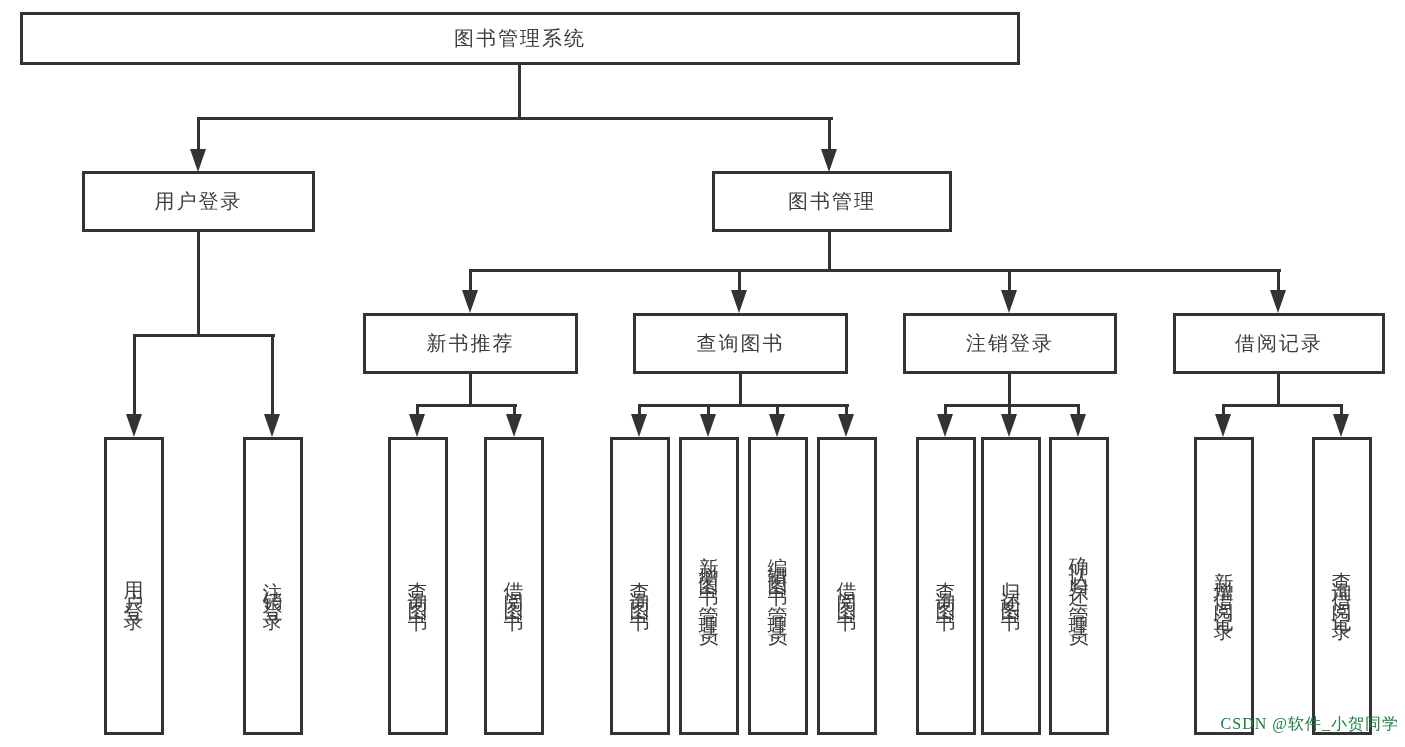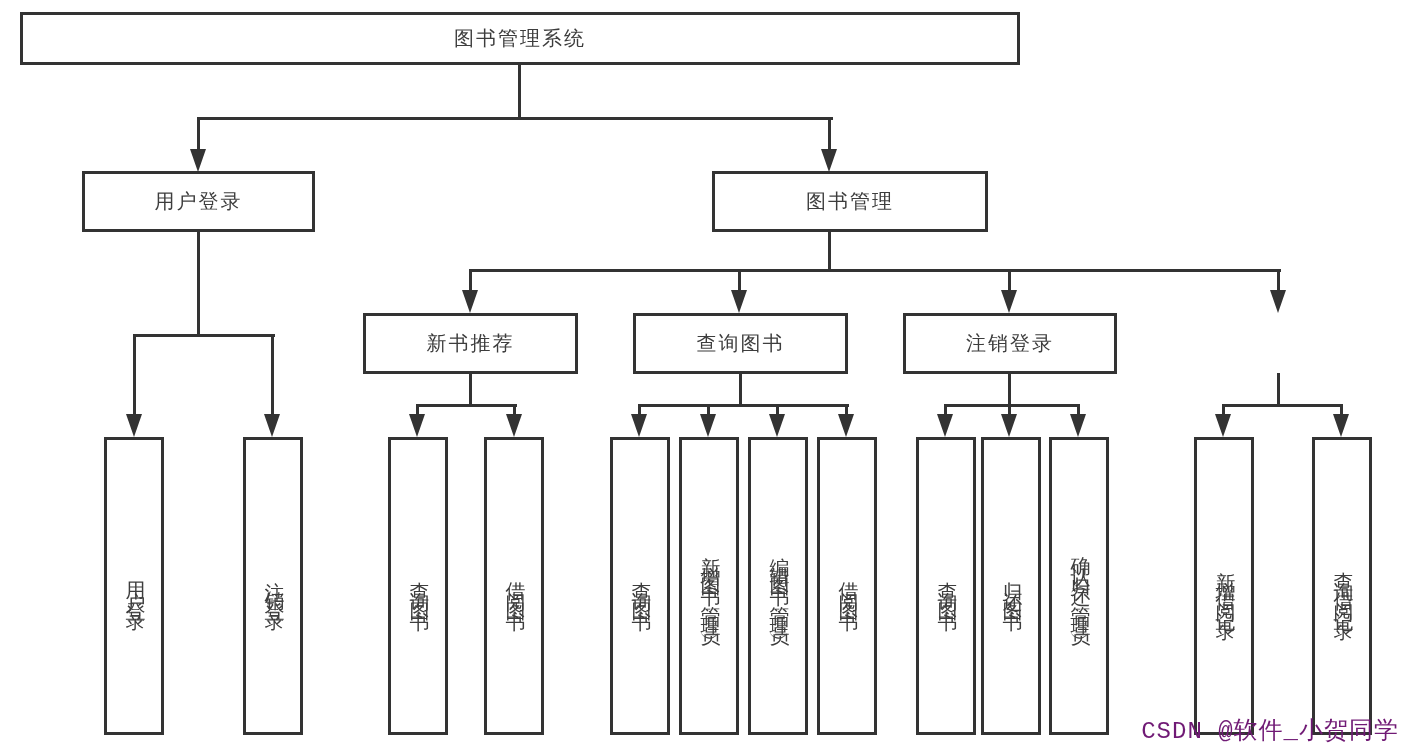--- a/index.html
+++ b/index.html
@@ -1,39 +1,39 @@
 <!DOCTYPE html>
 <html><head>
 <meta charset="utf-8">
 <style>
   html,body{margin:0;padding:0;background:#ffffff;}
   .canvas{
     position:relative;width:1405px;height:747px;background:#ffffff;
-    font-family:Liberation Mono, monospace;
+    font-family:Liberation Serif, serif;
     overflow:hidden;color:#3d3d3d;
   }
   .box{
     position:absolute;border:3px solid #333333;background:#ffffff;
     box-sizing:border-box;display:flex;align-items:center;justify-content:center;
   }
   .h-box{font-size:20px;letter-spacing:2px;}
   .v-box .label{
     writing-mode:vertical-rl;text-orientation:mixed;
     font-size:20px;line-height:1;letter-spacing:10px;
     white-space:nowrap;
   }
   .line{position:absolute;background:#333333;}
   .arrow{
     position:absolute;width:0;height:0;
     border-left:8px solid transparent;border-right:8px solid transparent;
     border-top:23px solid #333333;
   }
   .watermark{
     position:absolute;top:714px;right:6px;
-    font-size:24px;letter-spacing:1px;color:#701a75;
+    font-size:16px;letter-spacing:1px;color:#15803d;
   }
 </style>
 </head>
 <body>
 
 <div class="canvas">
 
   <div class="line" style="left:518px;top:65px;width:3px;height:55px;"></div>
   <div class="line" style="left:197px;top:117px;width:636px;height:3px;"></div>
   <div class="line" style="left:197px;top:118px;width:3px;height:36px;"></div>
@@ -93,32 +93,35 @@
   <div class="line" style="left:1340px;top:405px;width:3px;height:13px;"></div>
   <div class="arrow" style="left:1333px;top:414px;"></div>
 
   <div class="box h-box" style="left:20px;top:12px;width:1000px;height:53px;">
     <span class="label">图书管理系统</span>
   </div>
 
   <div class="box h-box" style="left:82px;top:171px;width:233px;height:61px;">
     <span class="label">用户登录</span>
   </div>
-  <div class="box h-box" style="left:712px;top:171px;width:276px;height:61px;">
+  <div class="box h-box" style="left:712px;top:171px;width:240px;height:61px;">
     <span class="label">图书管理</span>
   </div>
 
   <div class="box h-box" style="left:363px;top:313px;width:215px;height:61px;">
     <span class="label">新书推荐</span>
   </div>
   <div class="box h-box" style="left:633px;top:313px;width:215px;height:61px;">
     <span class="label">查询图书</span>
   </div>
   <div class="box h-box" style="left:903px;top:313px;width:214px;height:61px;">
     <span class="label">注销登录</span>
+  </div>
+  <div class="box h-box" style="left:1173px;top:313px;width:212px;height:61px;">
+    <span class="label">借阅记录</span>
   </div>
 
   <div class="box v-box" style="left:104px;top:437px;width:60px;height:298px;">
     <span class="label">用户登录</span>
   </div>
   <div class="box v-box" style="left:243px;top:437px;width:60px;height:298px;">
     <span class="label">注销登录</span>
   </div>
 
   <div class="box v-box" style="left:388px;top:437px;width:60px;height:298px;">

